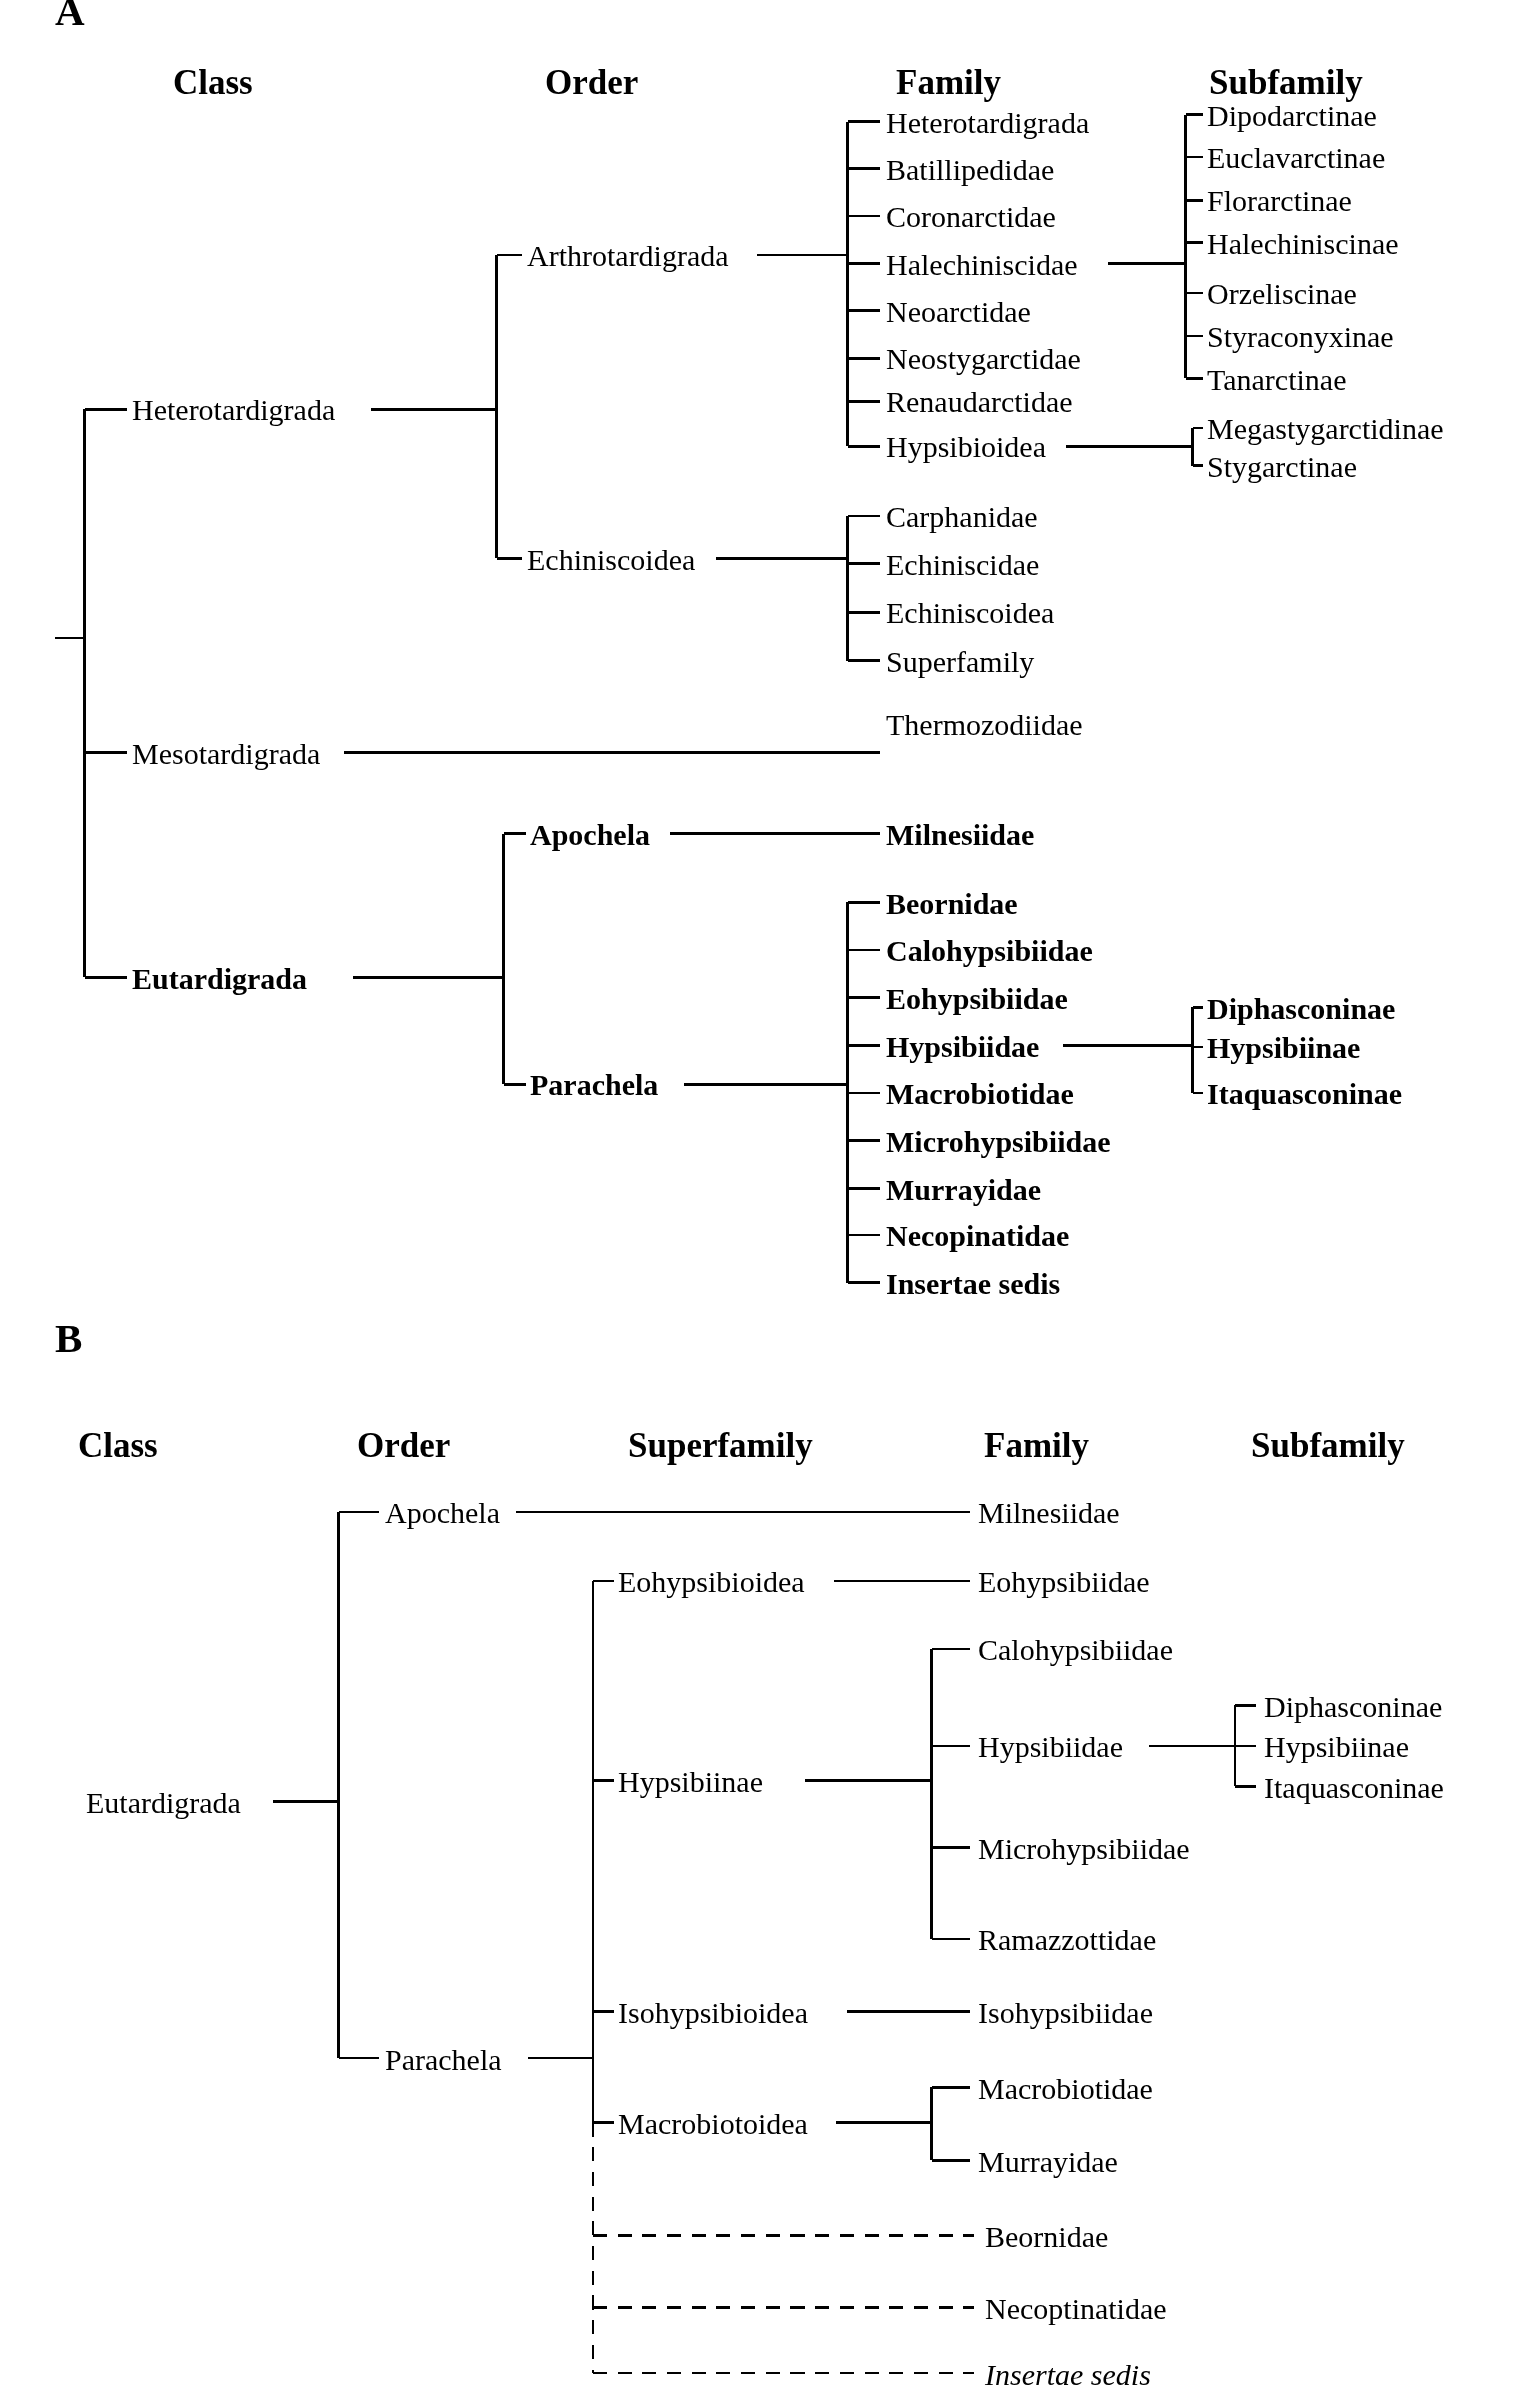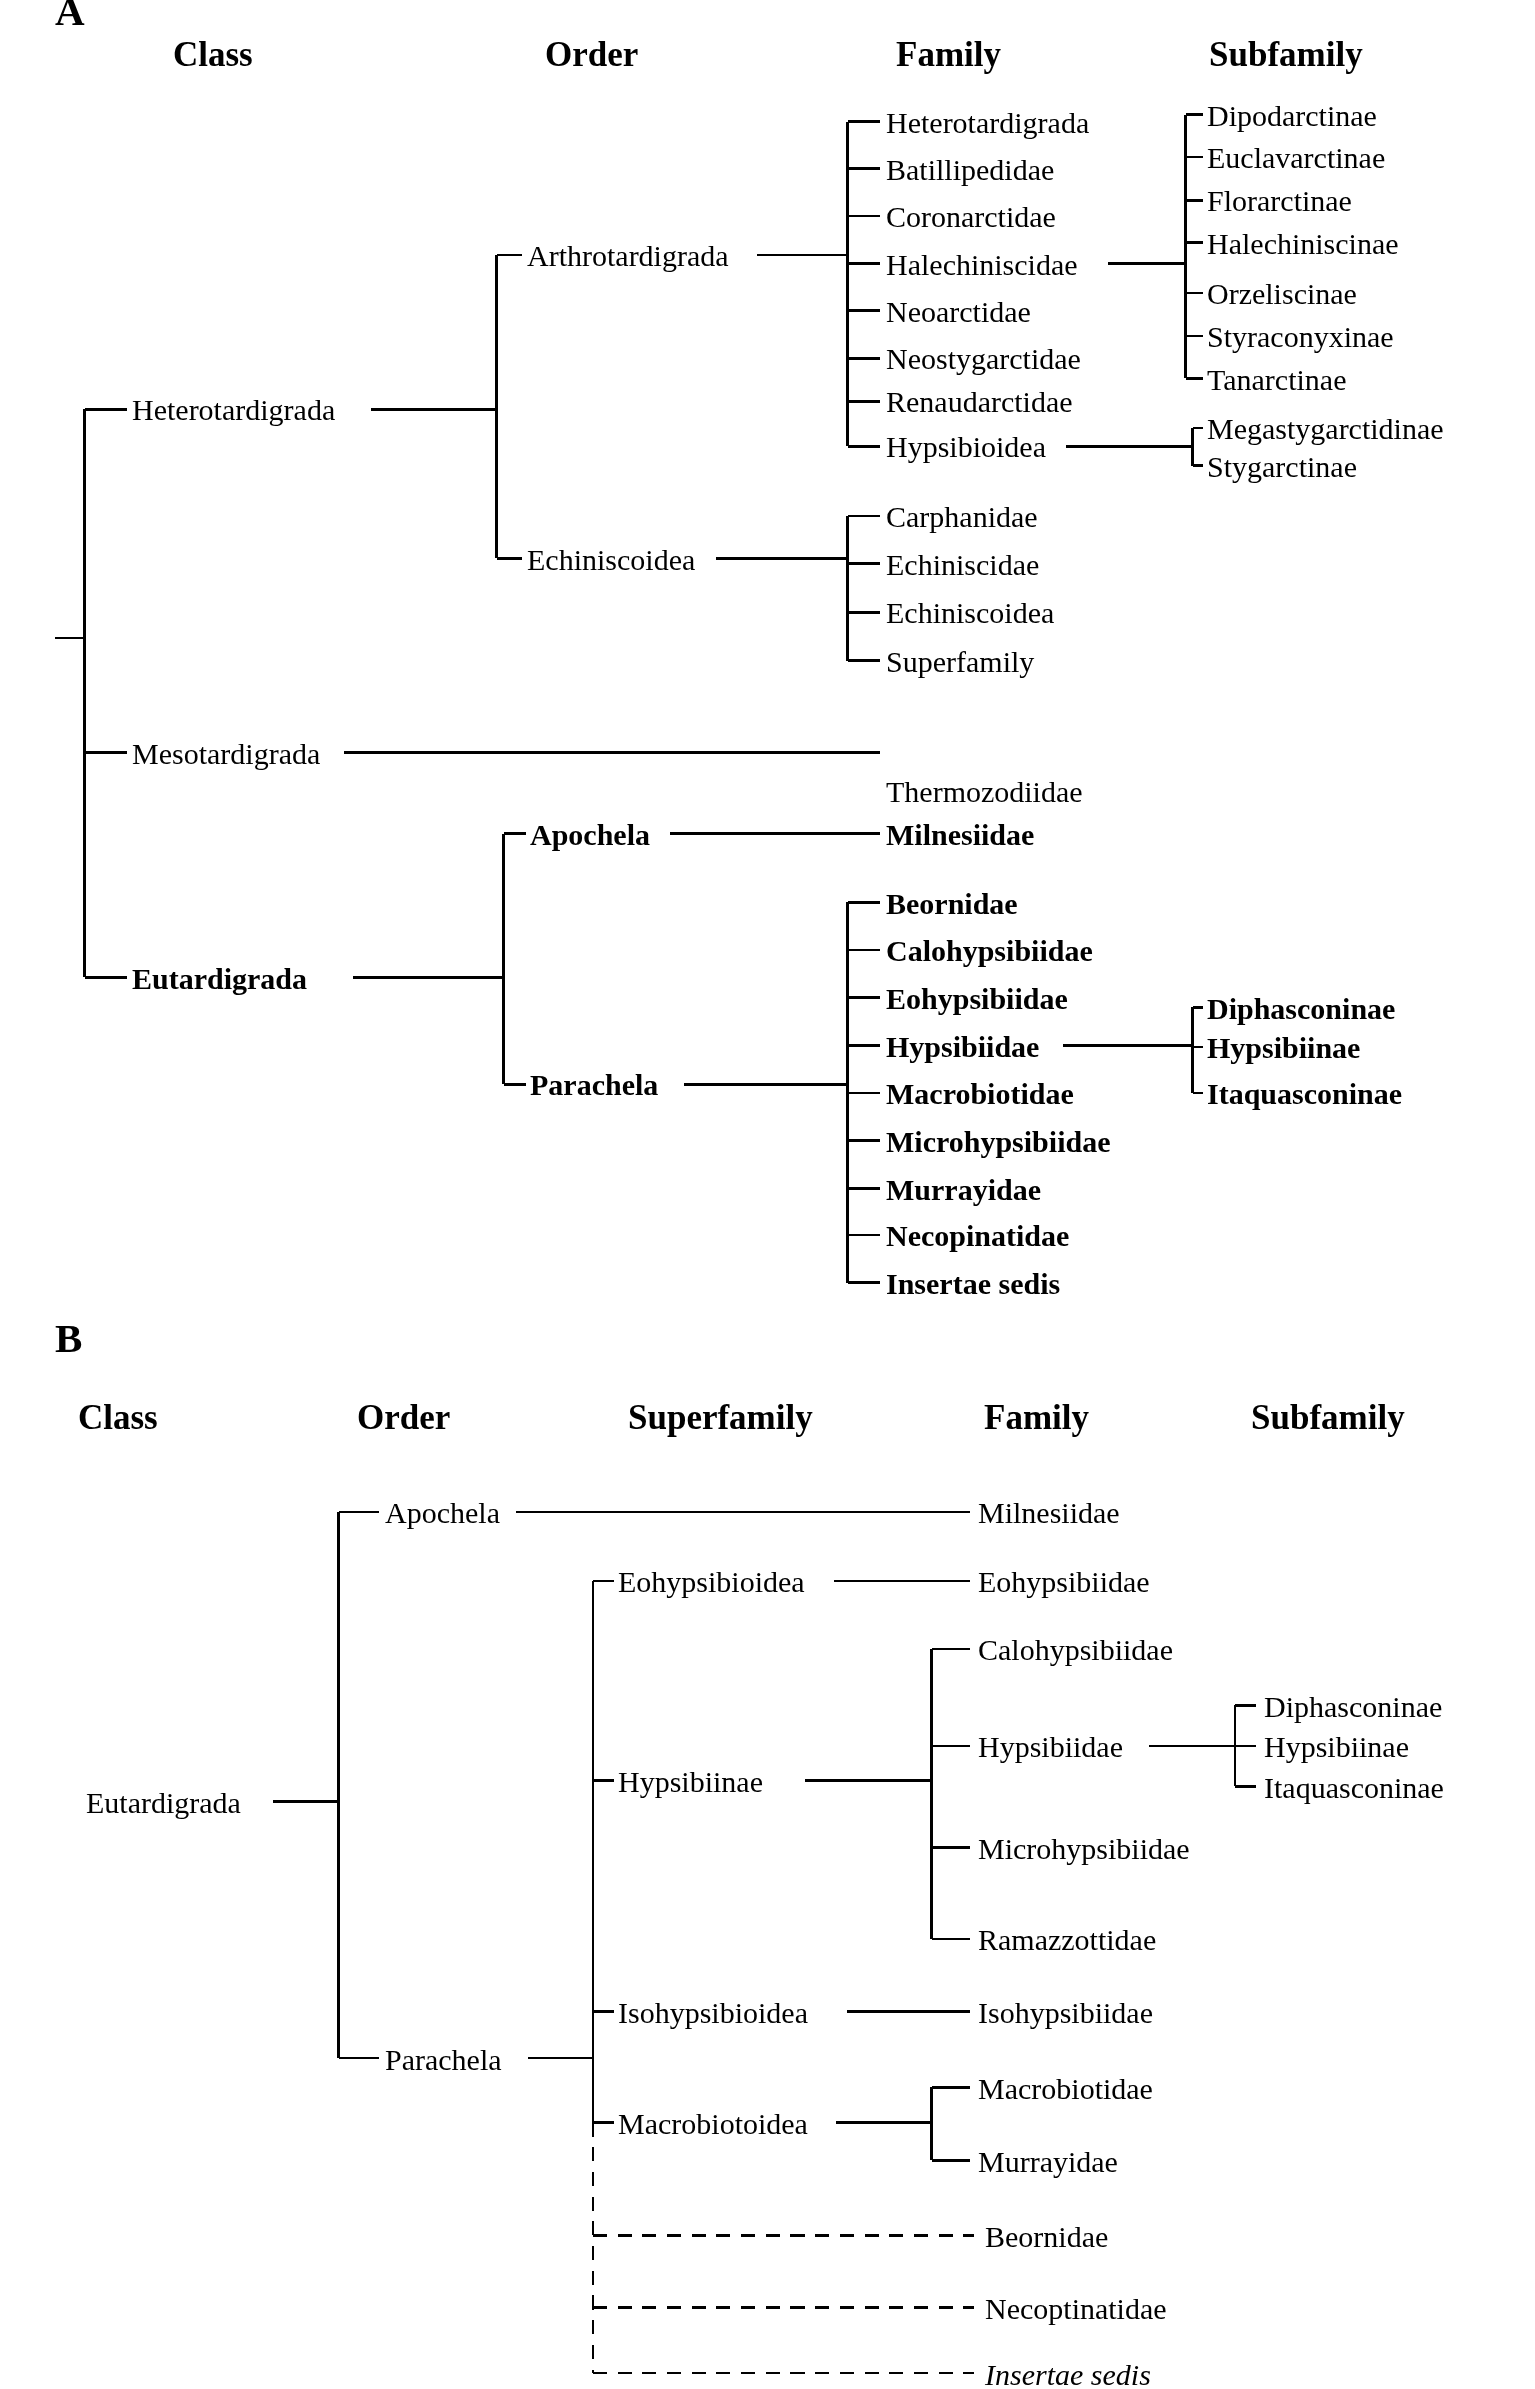--- a/index.html
+++ b/index.html
@@ -1,21 +1,21 @@
 <!DOCTYPE html>
 <html style="font-size:14px"><head>
 <meta charset="utf-8">
 <style>
   * { margin:0; padding:0; box-sizing:border-box; }
   html,body { background:#ffffff; }
   body { font-family:"Liberation Serif","DejaVu Serif",serif; color:#000; }
   .figure { position:relative; width:1535px; height:2389px; background:#ffffff; overflow:hidden; }
   .edges { position:absolute; left:0; top:0; }
   .lbl { position:absolute; transform:translateY(-50%); font-size:30px; color:#000; white-space:nowrap; line-height:1.1; }
-  .hdr { font-weight:700; font-size:35px; }
+  .hdr { font-weight:700; font-size:35px;margin-top:28px; }
   .b { font-weight:700; }
   .i { font-style:italic; }
   .panel-letter { font-weight:700; font-size:41px; }
 </style>
 </head>
 <body>
 
 <div class="figure">
 
   <svg class="edges" width="1535" height="2389" viewBox="0 0 1740 2708" shape-rendering="crispEdges">
@@ -172,21 +172,21 @@
   <div class="lbl" style="left:1207px;top:379px">Tanarctinae</div>
 
   <div class="lbl" style="left:1207px;top:428px">Megastygarctidinae</div>
   <div class="lbl" style="left:1207px;top:466px">Stygarctinae</div>
 
   <div class="lbl" style="left:886px;top:516px">Carphanidae</div>
   <div class="lbl" style="left:886px;top:564px">Echiniscidae</div>
   <div class="lbl" style="left:886px;top:612px">Echiniscoidea</div>
   <div class="lbl" style="left:886px;top:661px">Superfamily</div>
 
-  <div class="lbl" style="left:886px;top:791px">Thermozodiidae</div>
+  <div class="lbl" style="left:886px;top:724px">Thermozodiidae</div>
   <div class="lbl b" style="left:886px;top:834px">Milnesiidae</div>
 
   <div class="lbl b" style="left:886px;top:903px">Beornidae</div>
   <div class="lbl b" style="left:886px;top:950px">Calohypsibiidae</div>
   <div class="lbl b" style="left:886px;top:998px">Eohypsibiidae</div>
   <div class="lbl b" style="left:886px;top:1046px">Hypsibiidae</div>
   <div class="lbl b" style="left:886px;top:1093px">Macrobiotidae</div>
   <div class="lbl b" style="left:886px;top:1141px">Microhypsibiidae</div>
   <div class="lbl b" style="left:886px;top:1189px">Murrayidae</div>
   <div class="lbl b" style="left:886px;top:1235px">Necopinatidae</div>

